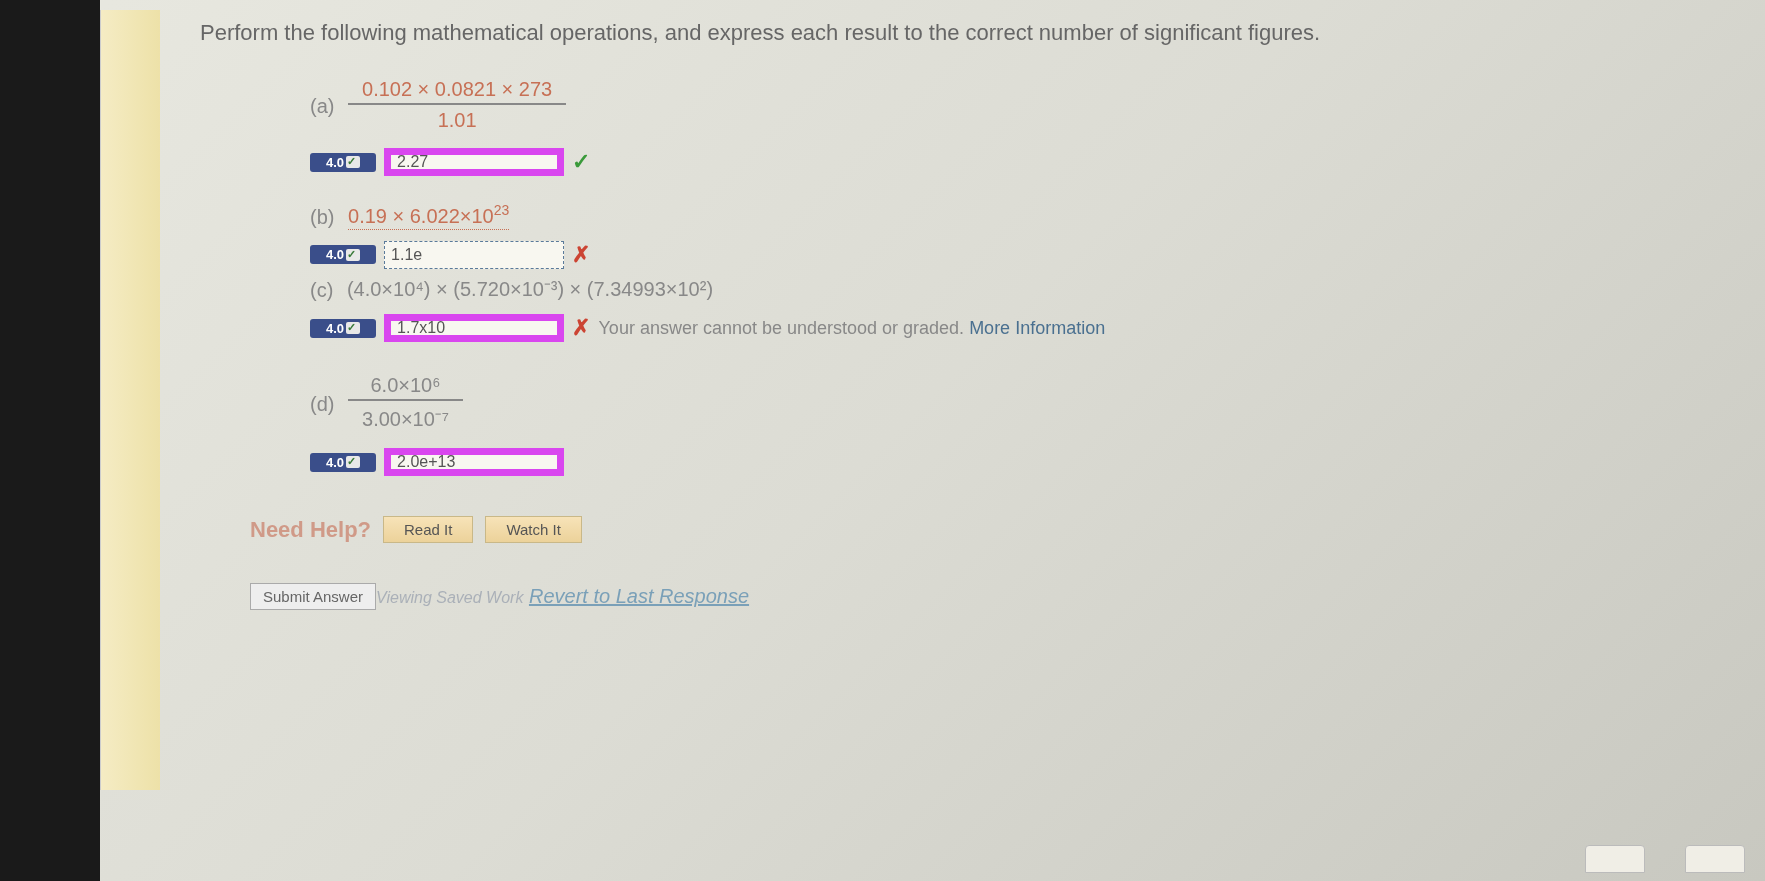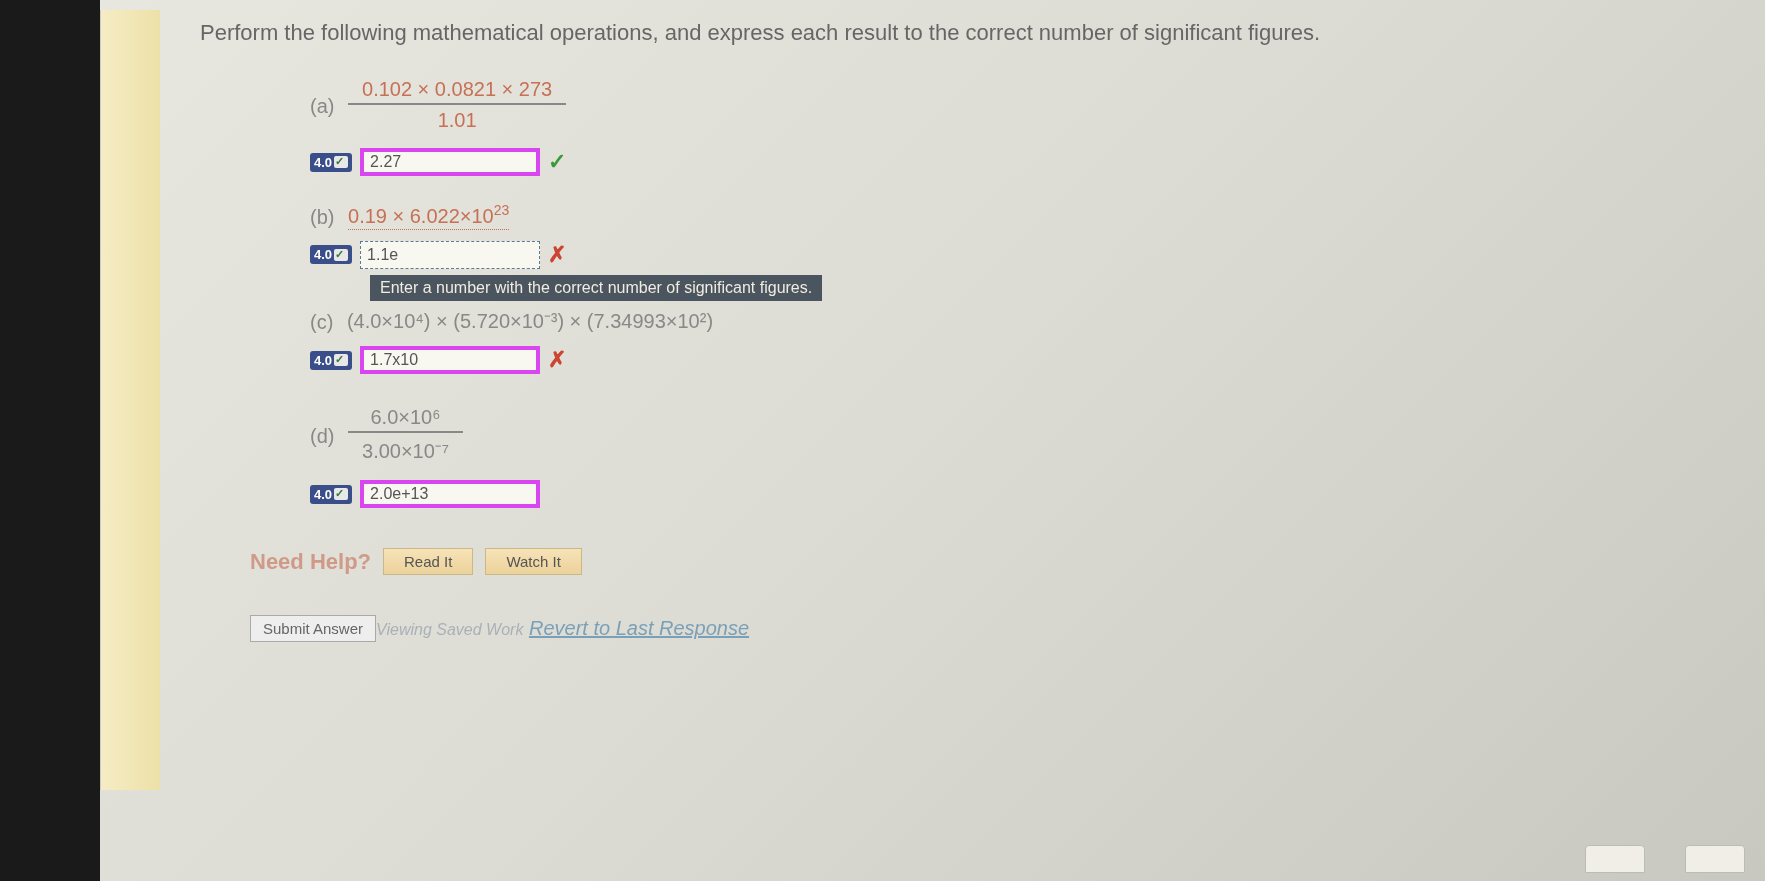--- a/index.html
+++ b/index.html
@@ -65,21 +65,21 @@
     margin: 10px 0 26px 110px;
     display: flex;
     align-items: center;
     gap: 8px;
   }
   .badge {
     background: #3a4e8a;
     color: #fff;
     font-size: 13px;
     font-weight: bold;
-    padding: 2px 4px;
+    padding: 2px 16px;
     border-radius: 3px;
     display: inline-flex;
     align-items: center;
   }
   .badge-check {
     display:inline-block;
     width:14px;height:12px;
     margin-left:2px;
     background: #e8e8e8;
     border-radius:2px;
@@ -88,21 +88,21 @@
   .badge-check::after{
     content:"✓";
     position:absolute;
     left:1px;top:-1px;
     font-size:11px;
     color:#3a7a3a;
   }
   .answer-input {
     width: 180px;
     height: 28px;
-    border: 4px solid #d946ef;
+    border: 7px solid #d946ef;
     background: #f8f7f0;
     font-size: 16px;
     padding: 2px 6px;
     color: #555;
   }
   .mark-correct { color:#3a9a3a; font-size:22px; font-weight:bold; }
   .mark-wrong { color:#cc4433; font-size:22px; font-weight:bold; }
   .tooltip {
     position: absolute;
     left: 370px;
@@ -185,35 +185,36 @@
     </span>
   </div>
   <div class="answer-row" style="margin-bottom:6px; position:relative;">
     <span class="badge">
       <span>4.0</span>
       <span class="badge-check"></span>
     </span>
     <input class="answer-input" style="border: 1px dashed rgb(90, 122, 154);" value="1.1e">
     <span class="mark-wrong">✗</span>
   </div>
-  <div style="position:relative; height:28px; margin-left:110px;">
-    <div class="tooltip" style="left:60px;">Enter a number with the correct number of significant figures.</div>
-  </div>
 
   <div class="part" style="margin-top:4px;">
     <span class="part-label">(c)</span>
     <span class="expr-c">(4.0×10⁴) × (5.720×10⁻³) × (7.34993×10²)</span>
   </div>
   <div class="answer-row">
     <span class="badge">
       <span>4.0</span>
       <span class="badge-check"></span>
     </span>
     <input class="answer-input" value="1.7x10" style="">
     <span class="mark-wrong">✗</span>
+    <span class="feedback">
+      <span>Your answer cannot be understood or graded.</span>
+      <a class="more-info">More Information</a>
+    </span>
   </div>
 
   <div class="part" style="margin-top:30px;">
     <span class="part-label">(d)</span>
     <span class="frac" style="color:#888;">
       <span class="num" style="color:#888;">6.0×10⁶</span>
       <span class="den" style="color:#888;">3.00×10⁻⁷</span>
     </span>
   </div>
   <div class="answer-row">

